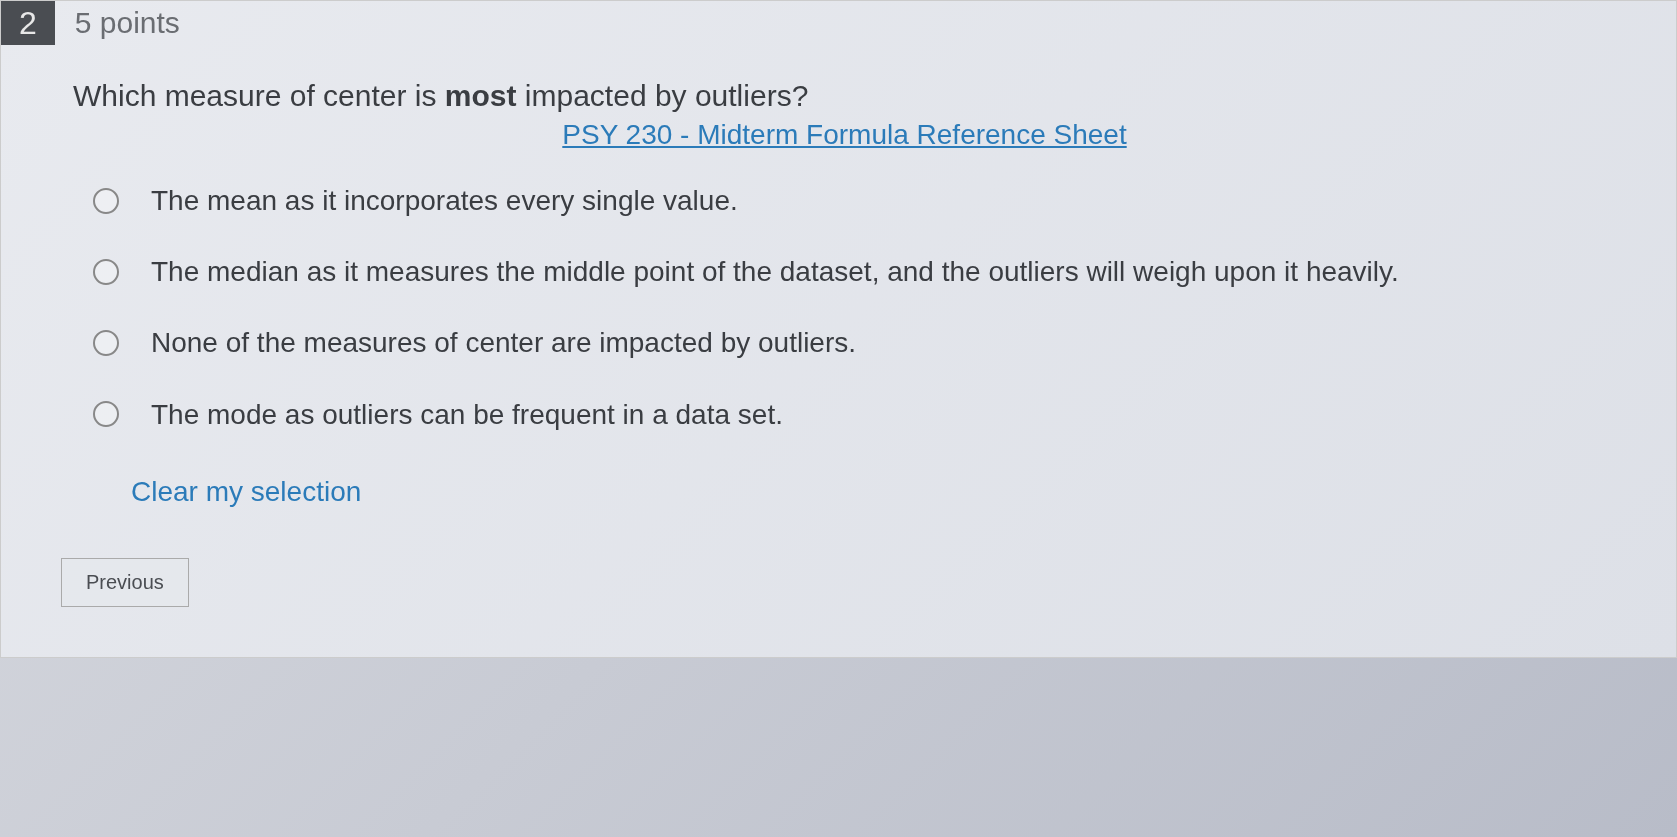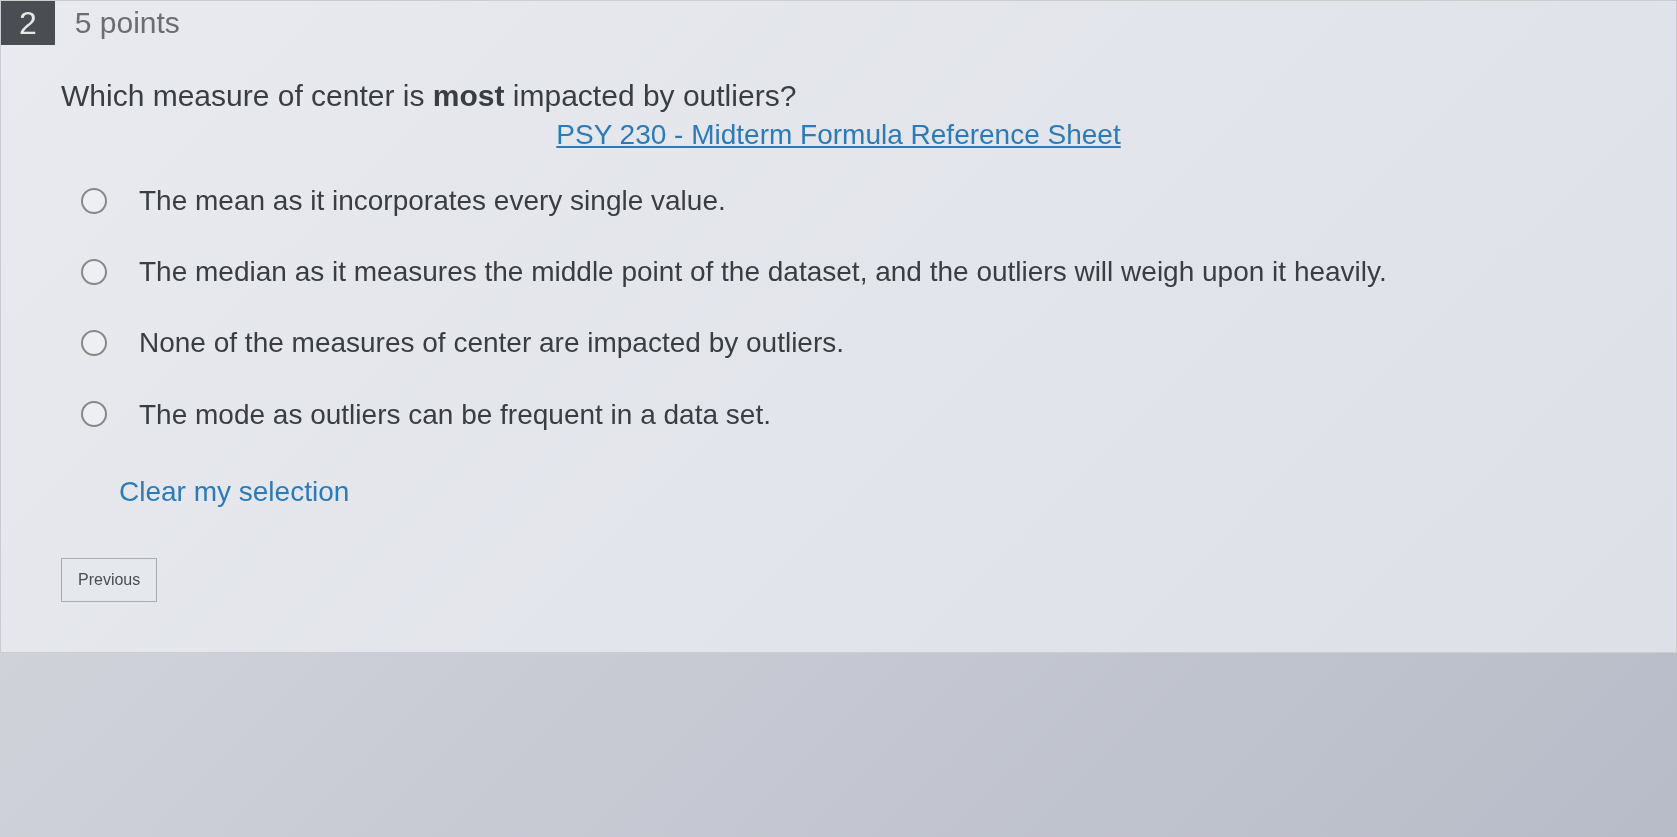--- a/index.html
+++ b/index.html
@@ -39,20 +39,21 @@
     .question-points {
       color: #6a6d72;
       font-size: 30px;
       font-weight: 400;
       padding: 5px 20px;
       display: flex;
       align-items: center;
     }
     .question-body {
       padding: 0 60px;
+      margin-left: 12px;
     }
     .question-text {
       font-size: 30px;
       color: #3a3d42;
       font-weight: 300;
       line-height: 1.4;
     }
     .question-text strong {
       font-weight: 700;
     }
@@ -98,22 +99,22 @@
       margin-left: 58px;
       margin-top: 10px;
       display: inline-block;
     }
     .nav-section {
       padding: 50px 60px 20px;
     }
     .previous-button {
       background: rgba(230, 232, 236, 0.7);
       border: 1px solid #aaa;
-      padding: 12px 16px;
-      font-size: 16px;
+      padding: 12px 24px;
+      font-size: 20px;
       color: #4a4d52;
       cursor: pointer;
       font-family: inherit;
       font-weight: 300;
     }
   </style>
 </head>
 <body>
 
 <div class="question-container">

